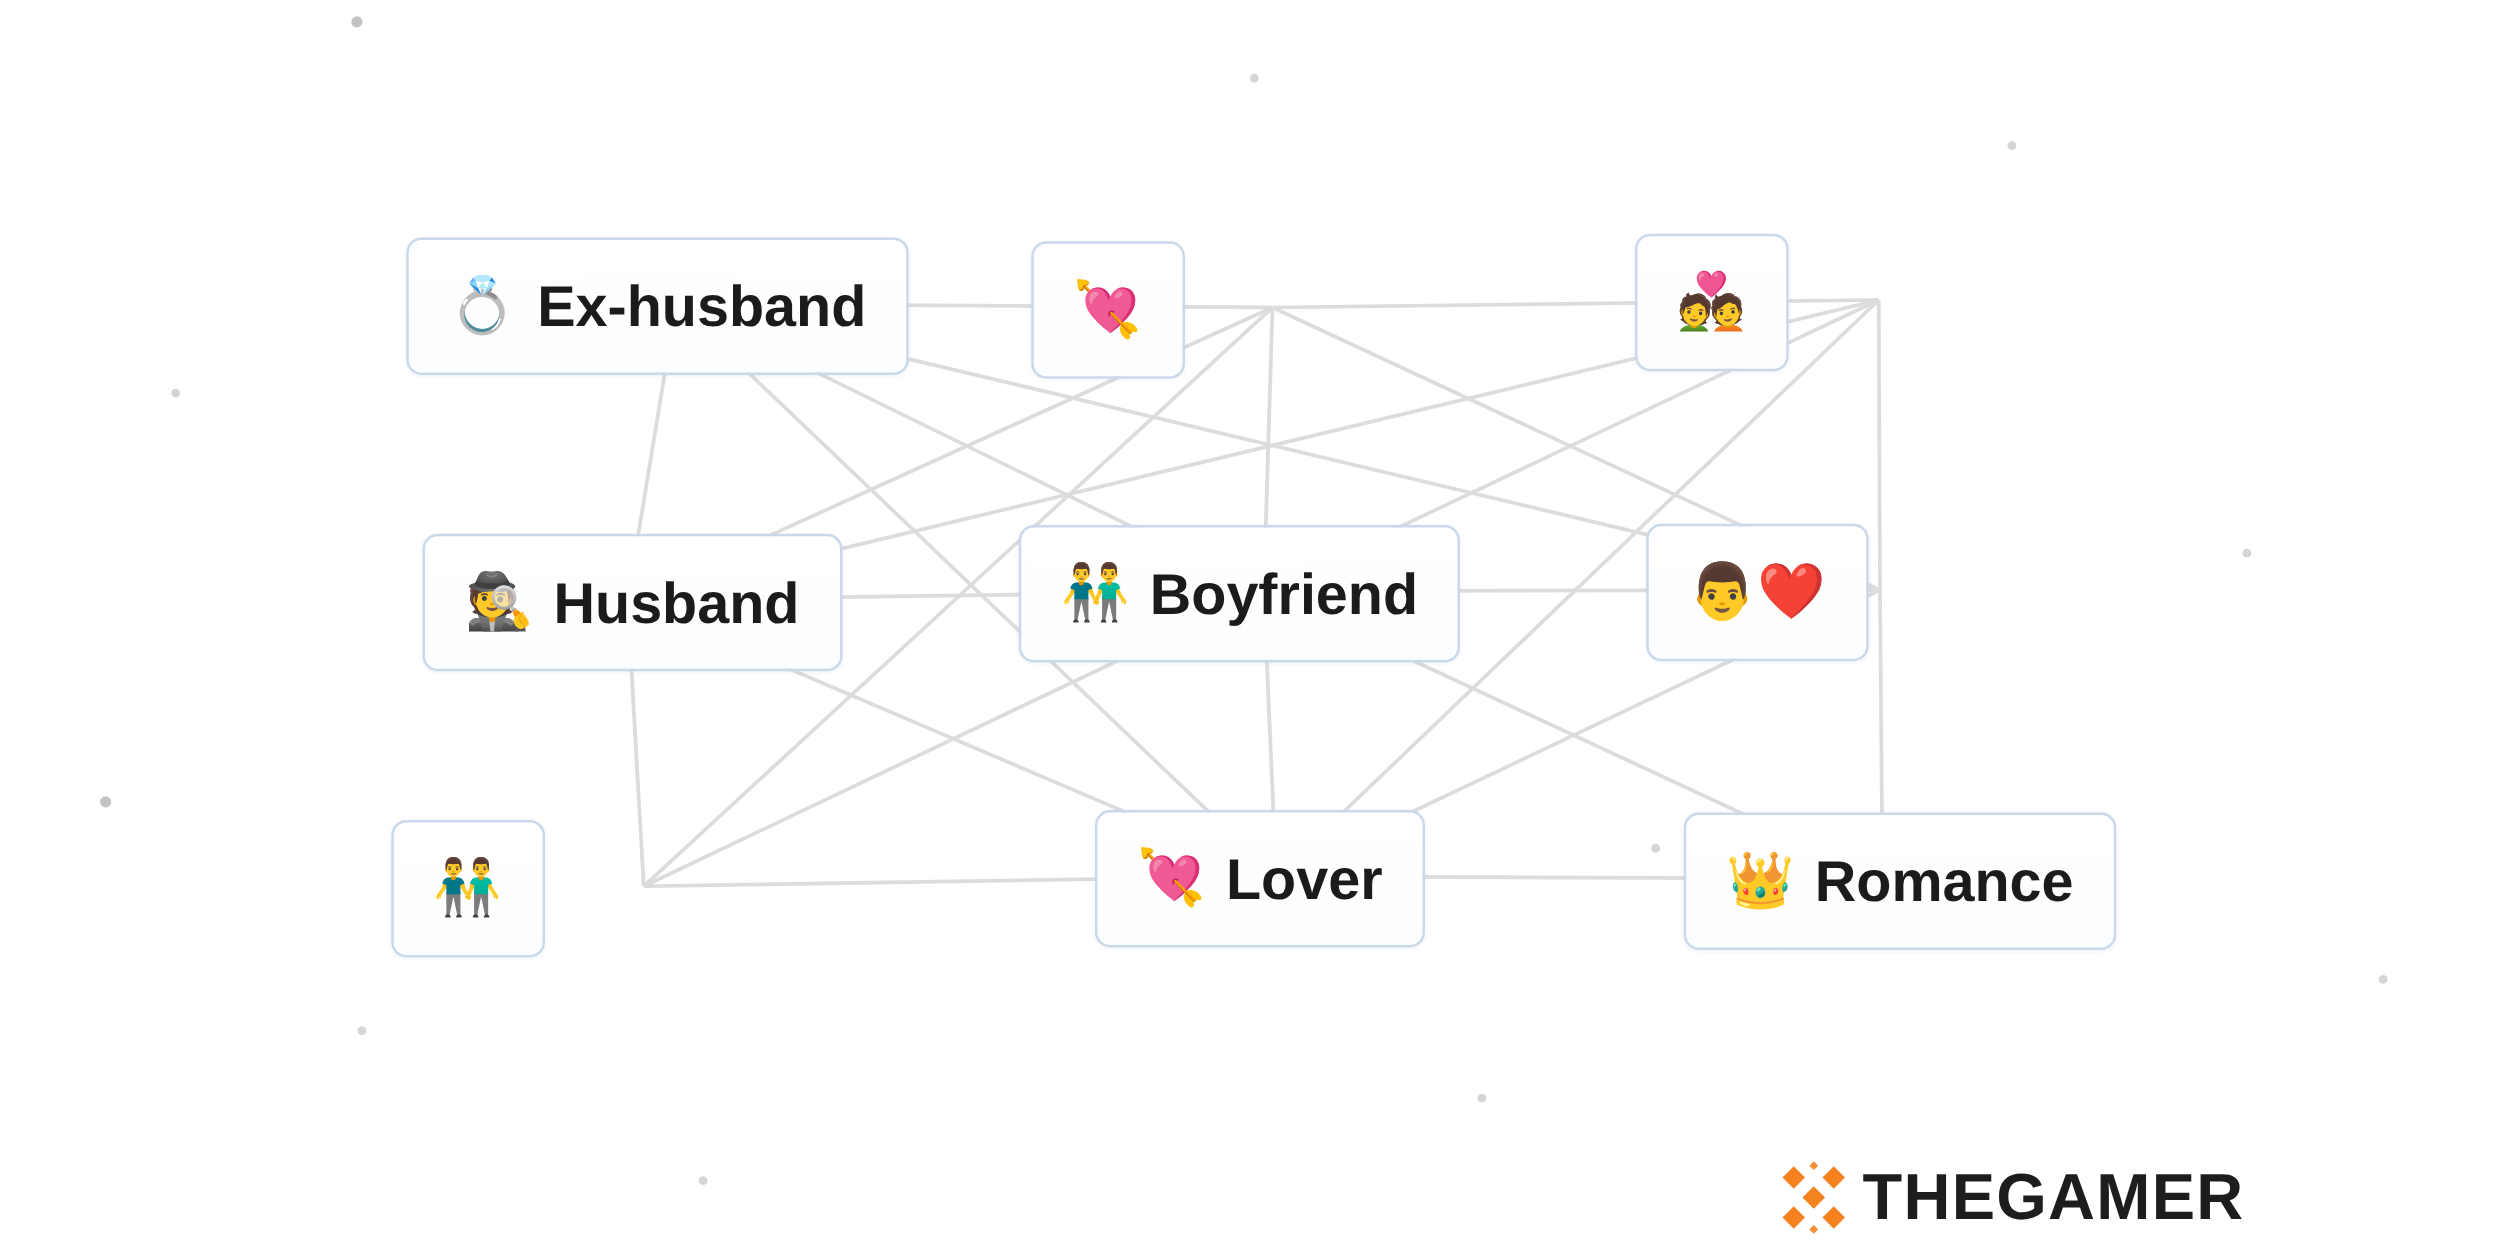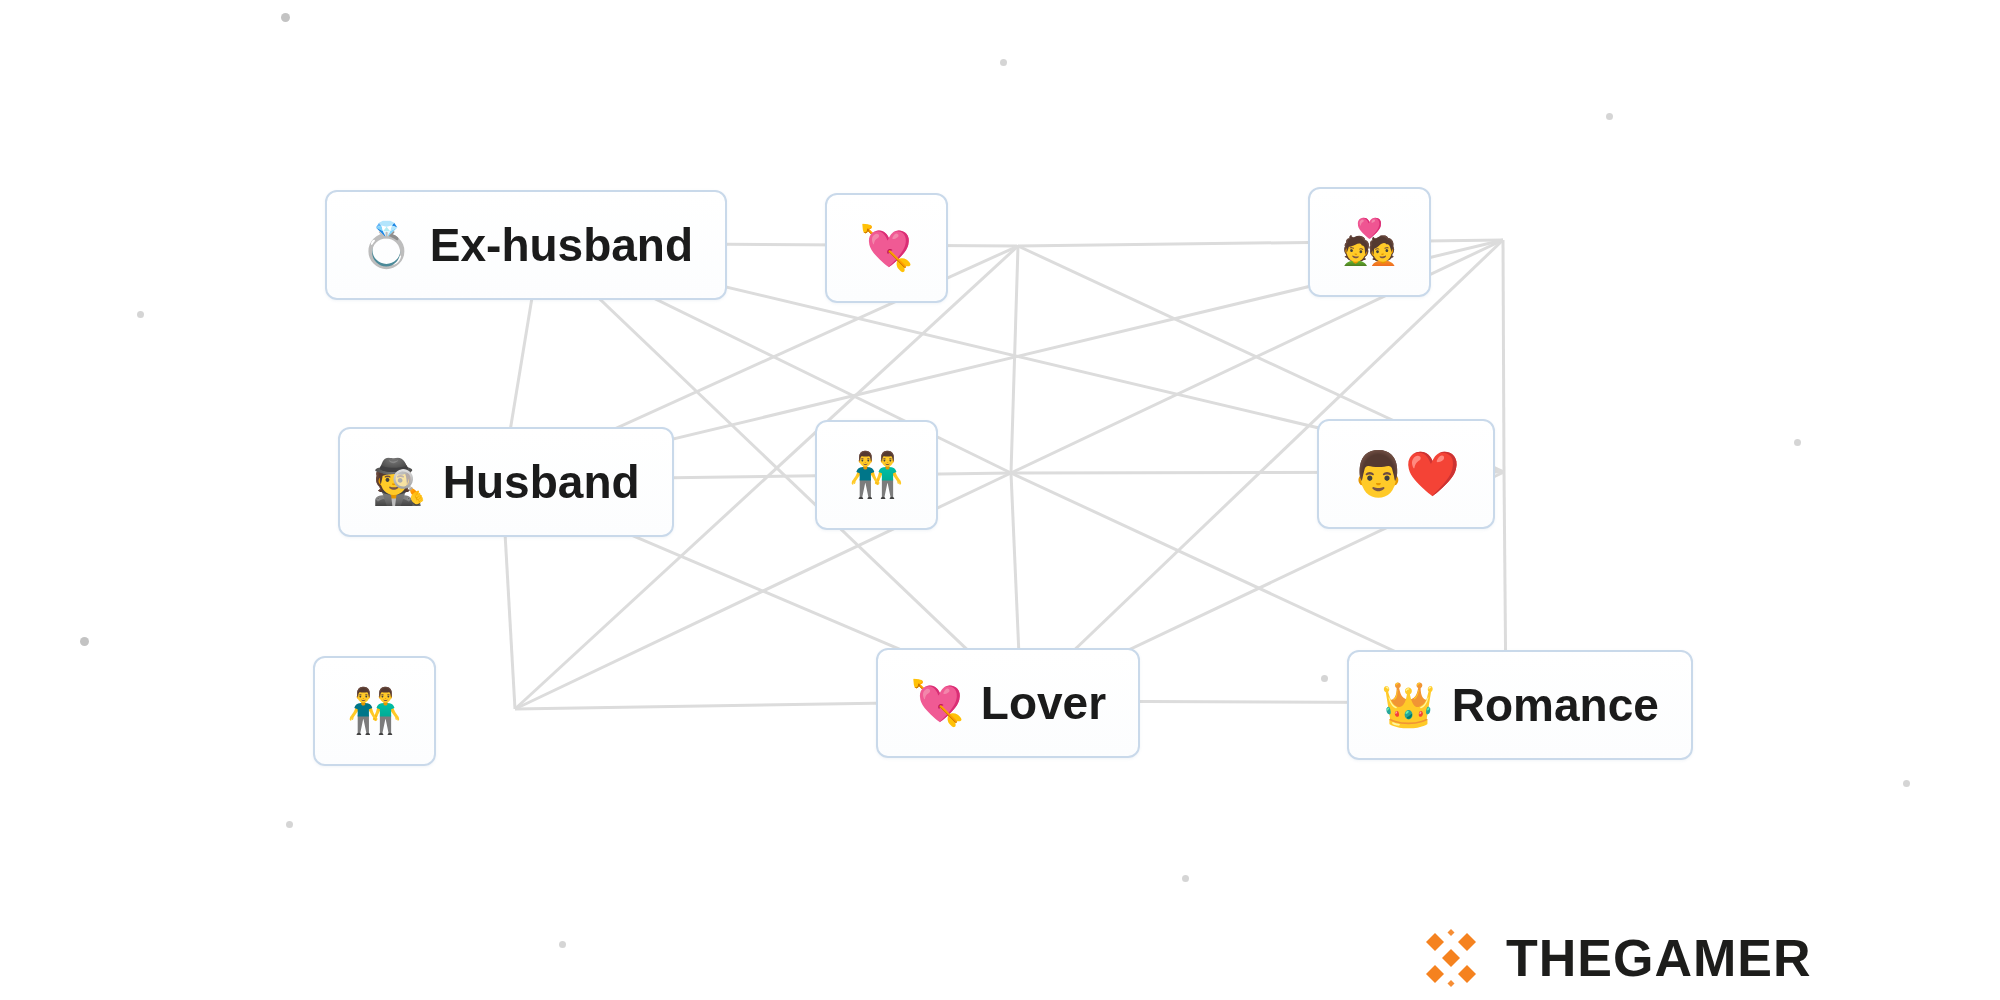--- a/index.html
+++ b/index.html
@@ -71,21 +71,21 @@
   .dot.small { width: 7px; height: 7px; opacity: 0.6; }
 
   
   #watermark {
     position: absolute;
     z-index: 3;
     left: 1422px;
     top: 928px;
     display: flex;
     align-items: center;
-    gap: 26px;
+    gap: 10px;
   }
   #watermark .logo-text {
     font-weight: 700;
     font-size: 52px;
     letter-spacing: 1px;
     color: #1d1d1b;
   }
 </style>
 </head>
 <body>
@@ -143,20 +143,21 @@
   </div>
   <div class="tile t3">
     <span class="emoji">💑</span>
   </div>
   <div class="tile t4">
     <span class="emoji">🕵️</span>
     <span>Husband</span>
   </div>
   <div class="tile t5">
     <span class="emoji">👬</span>
+    <span>Boyfriend</span>
   </div>
   <div class="tile t6">
     <span class="emoji">👨❤️</span>
   </div>
   <div class="tile t7">
     <span class="emoji">👬</span>
   </div>
   <div class="tile t8">
     <span class="emoji">💘</span>
     <span>Lover</span>

